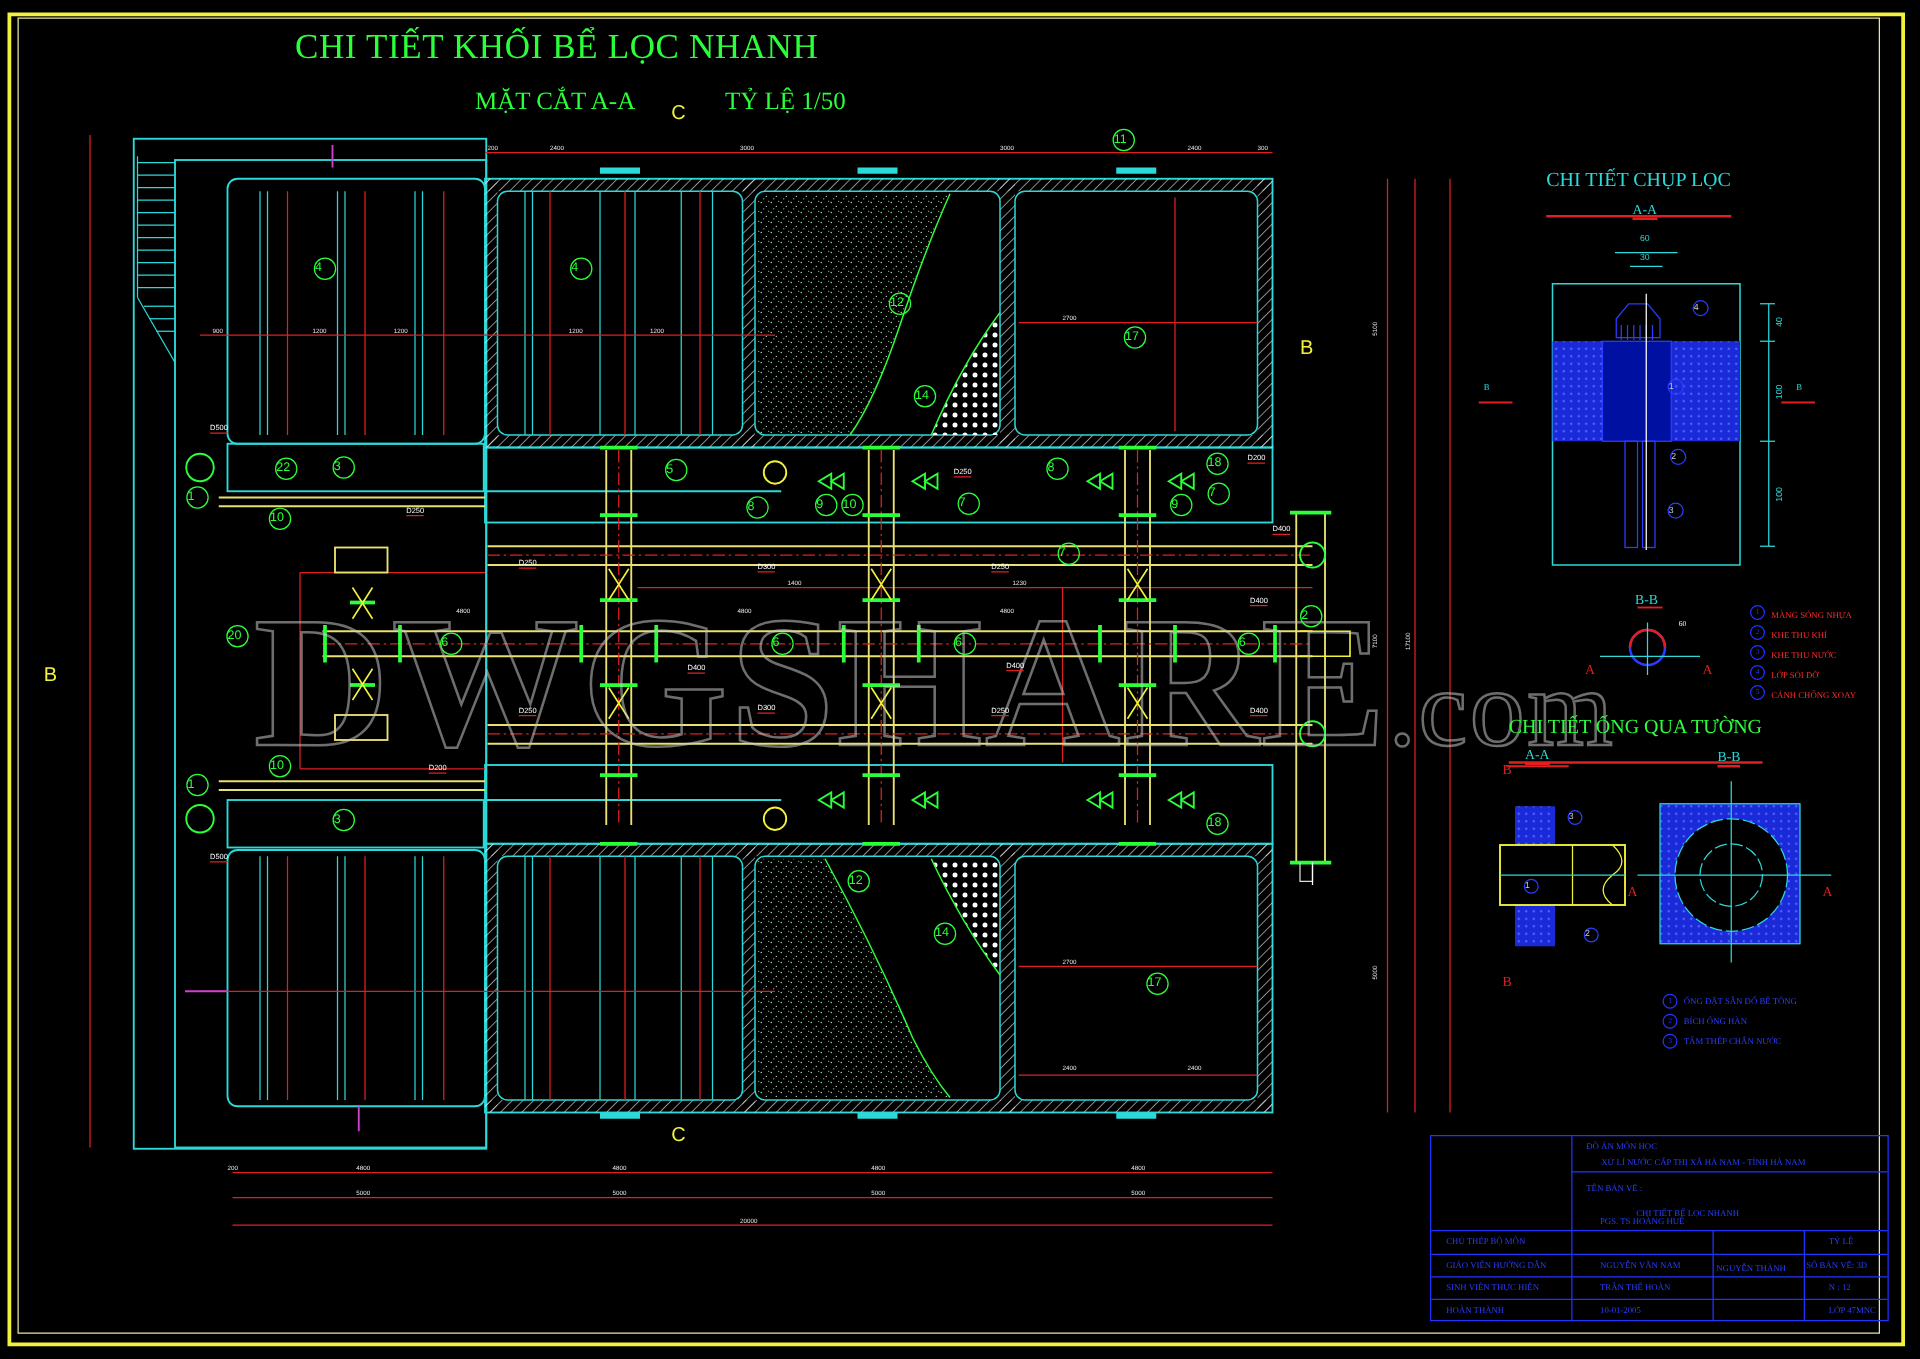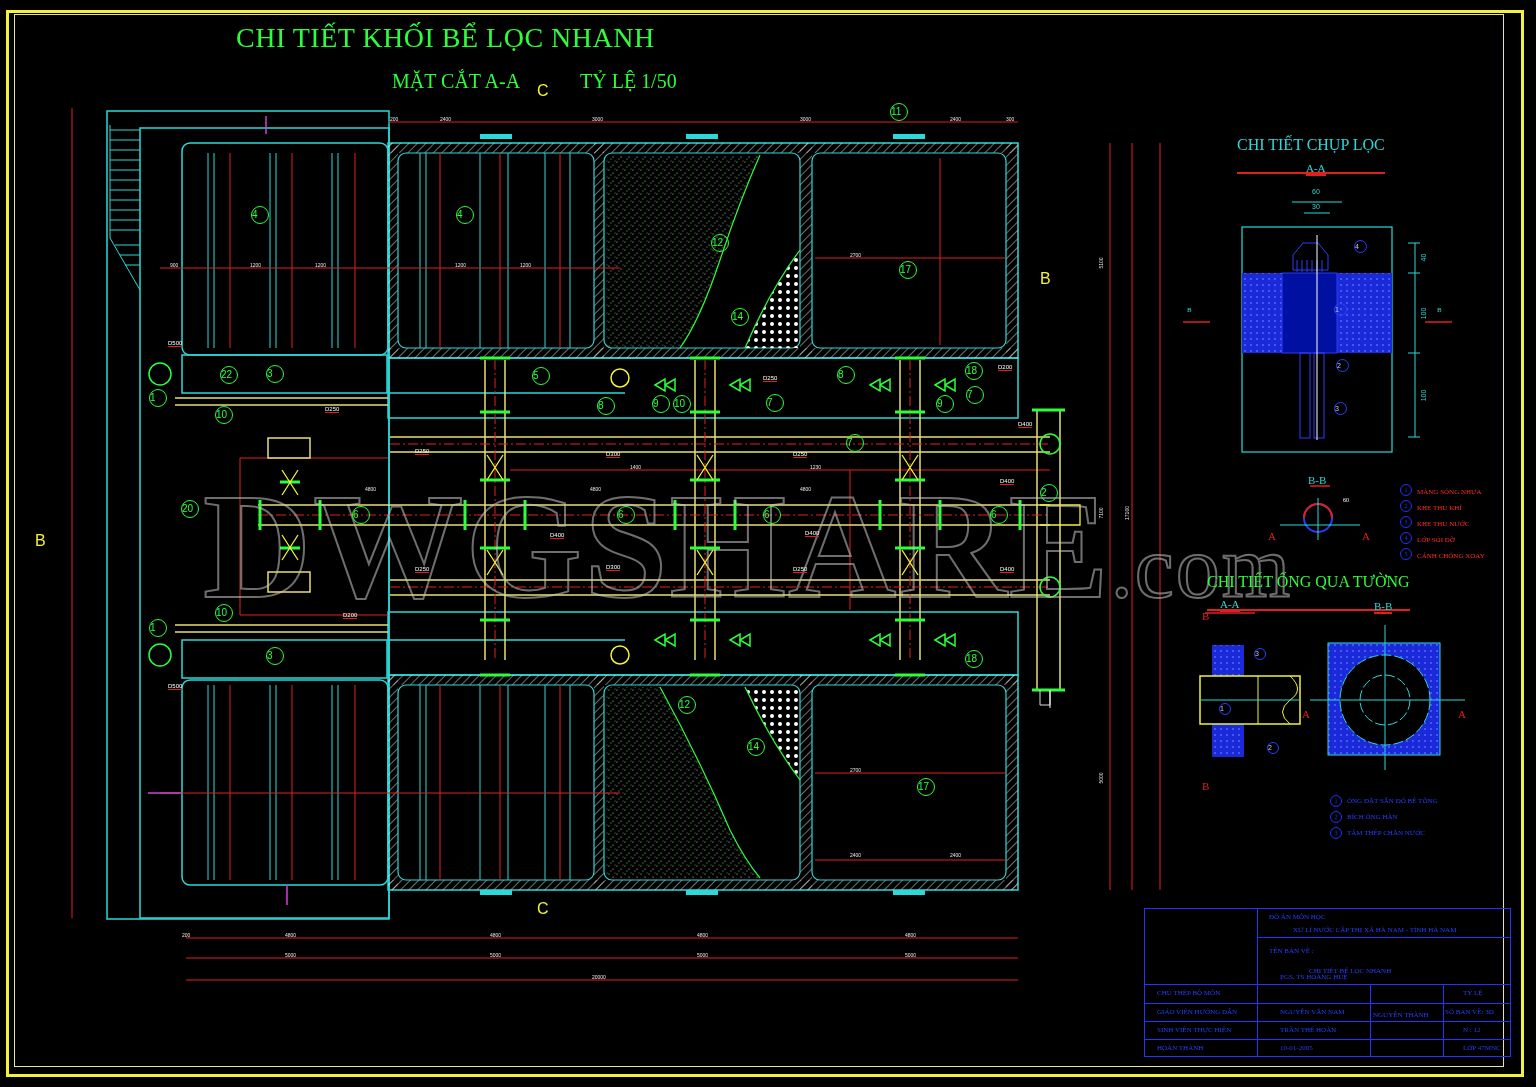--- a/index.html
+++ b/index.html
@@ -340,21 +340,21 @@
     <line x1="1310" y1="700" x2="1465" y2="700" stroke="#2bd9d9"></line>
     <line x1="1205" y1="613" x2="1255" y2="613" stroke="#e02020" stroke-width="1.5"></line>
   </g>
 
   <line x1="1310" y1="486" x2="1330" y2="486" stroke="#e02020" stroke-width="1.5"></line>
 </svg>
 
 <div class="watermark"><span>DWGSHARE</span><span class="com">.com</span></div>
 
 <div class="title">CHI TIẾT KHỐI BỂ LỌC NHANH</div>
-<div class="subtitle" style="left:392px;">MẶT CẮT A-A</div>
+<div class="subtitle" style="left:380px;">MẶT CẮT A-A</div>
 <div class="subtitle" style="left:580px;">TỶ LỆ 1/50</div>
 <div class="secmark" style="left:537px;top:82px;">C</div>
 <div class="secmark" style="left:537px;top:900px;">C</div>
 <div class="secmark" style="left:35px;top:532px;">B</div>
 <div class="secmark" style="left:1040px;top:270px;">B</div>
 
 <div class="dim" style="left:390px;top:116px;">200</div>
 <div class="dim" style="left:440px;top:116px;">2400</div>
 <div class="dim" style="left:592px;top:116px;">3000</div>
 <div class="dim" style="left:800px;top:116px;">3000</div>
@@ -512,21 +512,21 @@
 <div class="tb">
   <div class="vl" style="left:112px;top:0;height:147px;"></div>
   <div class="hl" style="left:112px;top:28px;width:253px;"></div>
   <div class="hl" style="left:0;top:75px;width:365px;"></div>
   <div class="hl" style="left:0;top:94px;width:365px;"></div>
   <div class="hl" style="left:0;top:112px;width:365px;"></div>
   <div class="hl" style="left:0;top:130px;width:365px;"></div>
   <div class="vl" style="left:225px;top:75px;height:72px;"></div>
   <div class="vl" style="left:298px;top:75px;height:72px;"></div>
   <div class="c" style="left:124px;top:4px;">ĐỒ ÁN MÔN HỌC</div>
-  <div class="c" style="left:148px;top:17px;">XỬ LÍ NƯỚC CẤP THỊ XÃ HÀ NAM - TỈNH HÀ NAM</div>
+  <div class="c" style="left:136px;top:17px;">XỬ LÍ NƯỚC CẤP THỊ XÃ HÀ NAM - TỈNH HÀ NAM</div>
   <div class="c" style="left:124px;top:38px;">TÊN BẢN VẼ :</div>
   <div class="c" style="left:164px;top:58px;">CHI TIẾT BỂ LỌC NHANH</div>
   <div class="c" style="left:12px;top:80px;">CHỦ THÉP BỘ MÔN</div>
   <div class="c" style="left:135px;top:64px;">PGS. TS HOÀNG HUỆ</div>
   <div class="c" style="left:318px;top:80px;">TỶ LỆ</div>
   <div class="c" style="left:12px;top:99px;">GIÁO VIÊN HƯỚNG DẪN</div>
   <div class="c" style="left:135px;top:99px;">NGUYỄN VĂN NAM</div>
   <div class="c" style="left:228px;top:102px;">NGUYỄN THÀNH</div>
   <div class="c" style="left:300px;top:99px;">SỐ BẢN VẼ: 3D</div>
   <div class="c" style="left:12px;top:117px;">SINH VIÊN THỰC HIỆN</div>

